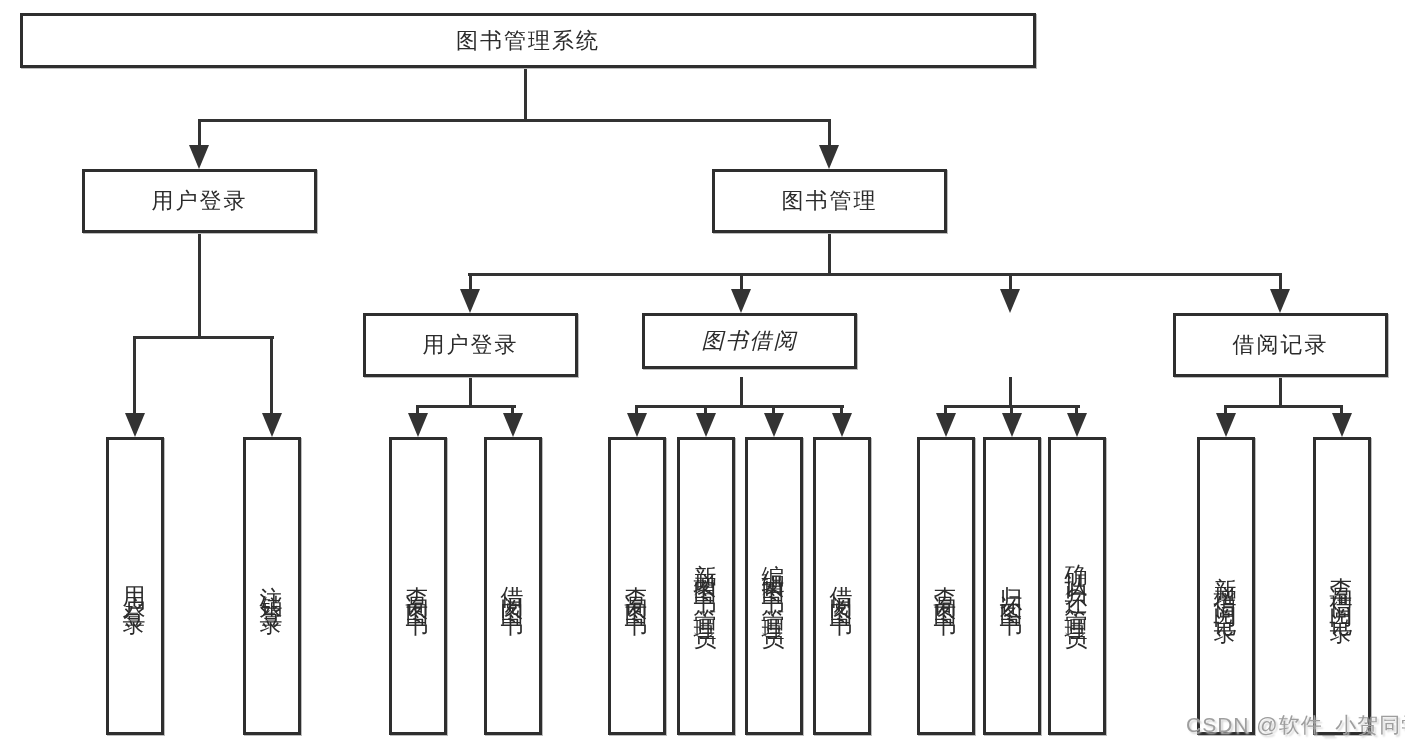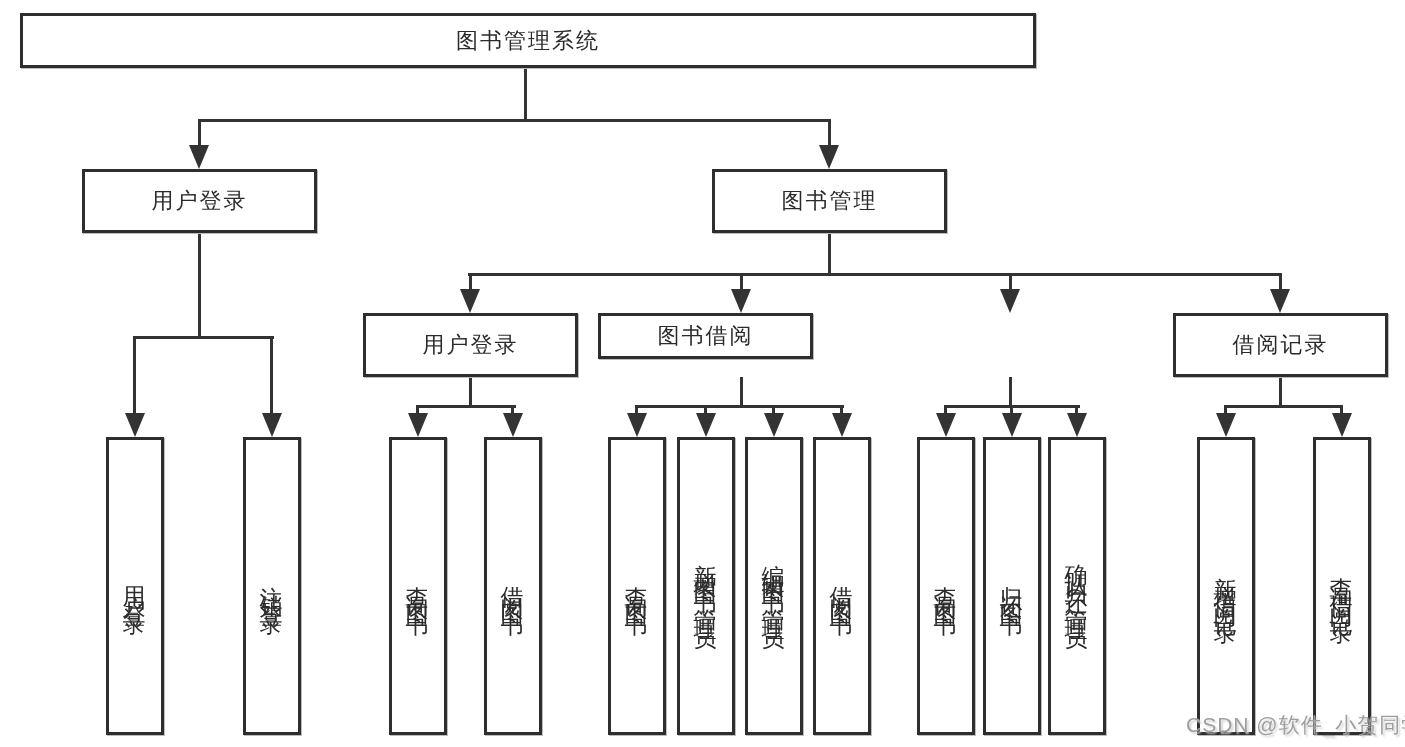--- a/index.html
+++ b/index.html
@@ -128,21 +128,21 @@
   <div class="ah" style="left:1332px;top:413px;"></div>
 
   <div class="hb" style="left:20px;top:13px;width:1016px;height:55px;">图书管理系统</div>
 
   <div class="hb" style="left:82px;top:169px;width:235px;height:64px;">用户登录</div>
 
   <div class="hb" style="left:712px;top:169px;width:235px;height:64px;">图书管理</div>
 
   <div class="hb" style="left:363px;top:313px;width:215px;height:64px;">用户登录</div>
 
-  <div class="hb" style="left:598px;top:313px;width:215px;height:46px;">图书借阅</div>
+  <div class="hb" style="left:642px;top:313px;width:215px;height:56px;font-style:italic;">图书借阅</div>
 
 
   <div class="hb" style="left:1173px;top:313px;width:215px;height:64px;">借阅记录</div>
 
   <div class="vb" style="left:106px;top:437px;width:58px;height:298px;">用户登录</div>
   <div class="vb" style="left:243px;top:437px;width:58px;height:298px;">注销登录</div>
 
   <div class="vb" style="left:389px;top:437px;width:58px;height:298px;">查询图书</div>
   <div class="vb" style="left:484px;top:437px;width:58px;height:298px;">借阅图书</div>
 

